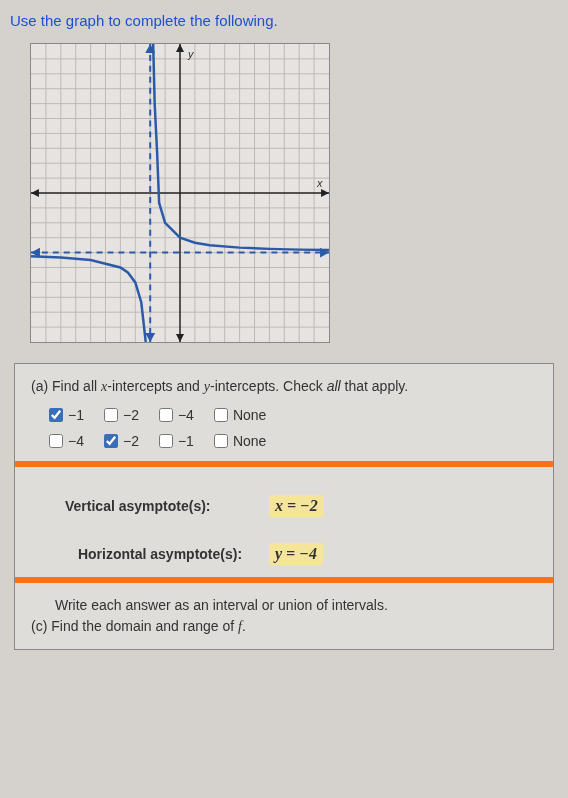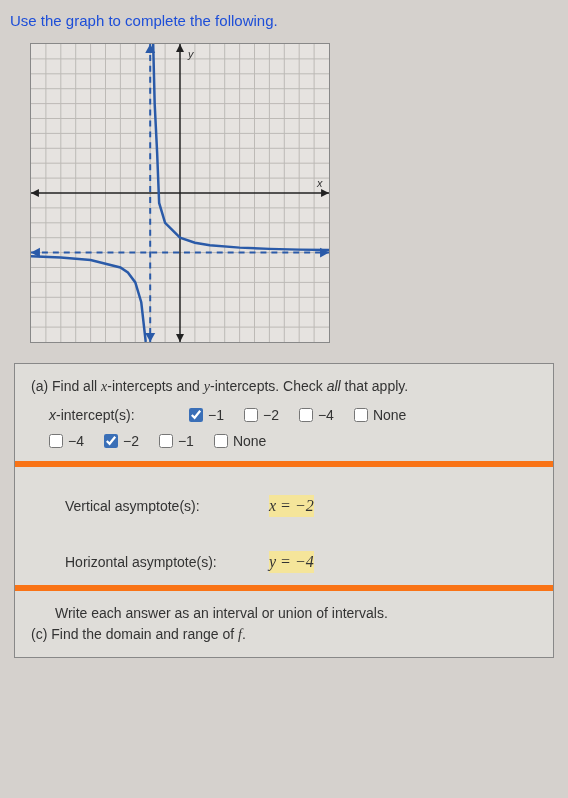--- a/index.html
+++ b/index.html
@@ -43,26 +43,26 @@
       align-items: center;
       gap: 20px;
       margin-top: 10px;
       padding-left: 18px;
       font-size: 14px;
     }
     .row-label { min-width: 120px; font-style: italic; }
     .row-label .plain { font-style: normal; }
     .opt { display: flex; align-items: center; gap: 5px; }
     .opt input[type=checkbox] { width: 14px; height: 14px; accent-color: #3a6fb7; }
-    .sub-indent { padding-left: 34px; margin-top: 16px; font-size: 14px; }
+    .sub-indent { padding-left: 34px; margin-top: 16px; font-size: 14px; font-weight: bold; }
     .asymptote-row { display: flex; align-items: center; gap: 14px; }
     .asymptote-label { min-width: 190px; }
     .highlight {
       background: #f5e59a;
-      padding: 2px 0;
+      padding: 2px 6px;
       font-family: 'Times New Roman', serif;
       font-style: italic;
       font-size: 16px;
     }
     .f-italic { font-family: 'Times New Roman', serif; font-style: italic; }
   </style>
 </head>
 <body>
 
 <div class="instruction">Use the graph to complete the following.</div>
@@ -131,21 +131,20 @@
 </div>
 
 <div class="answer-table">
 
   <div class="section">
     <div class="section-text">
       <span>(a) Find all </span><span class="f-italic">x</span><span>-intercepts and </span><span class="f-italic">y</span><span>-intercepts. Check </span><i>all</i><span> that apply.</span>
     </div>
 
     <div class="options-row">
-      <span class="row-label"><span>x</span><span class="plain">-intercept(s):</span></span>
       <label class="opt">
           <input type="checkbox" checked="" style="">
           <span>−1</span>
         </label>
       <label class="opt">
           <input type="checkbox" style="">
           <span>−2</span>
         </label>
       <label class="opt">
           <input type="checkbox" style="">
@@ -175,21 +174,21 @@
           <span>None</span>
         </label>
     </div>
   </div>
 
   <div class="section">
     <div class="sub-indent asymptote-row">
       <span class="asymptote-label">Vertical asymptote(s):</span>
       <span class="highlight">x = −2</span>
     </div>
-    <div class="sub-indent asymptote-row" style="margin-top:34px;">
+    <div class="sub-indent asymptote-row" style="margin-top:26px;text-align:center;">
       <span class="asymptote-label">Horizontal asymptote(s):</span>
       <span class="highlight">y = −4</span>
     </div>
   </div>
 
   <div class="section">
     <div class="section-text" style="padding-left:24px;">Write each answer as an interval or union of intervals.</div>
     <div class="section-text">
       <span>(c) Find the domain and range of </span><span class="f-italic">f</span><span>.</span>
     </div>

